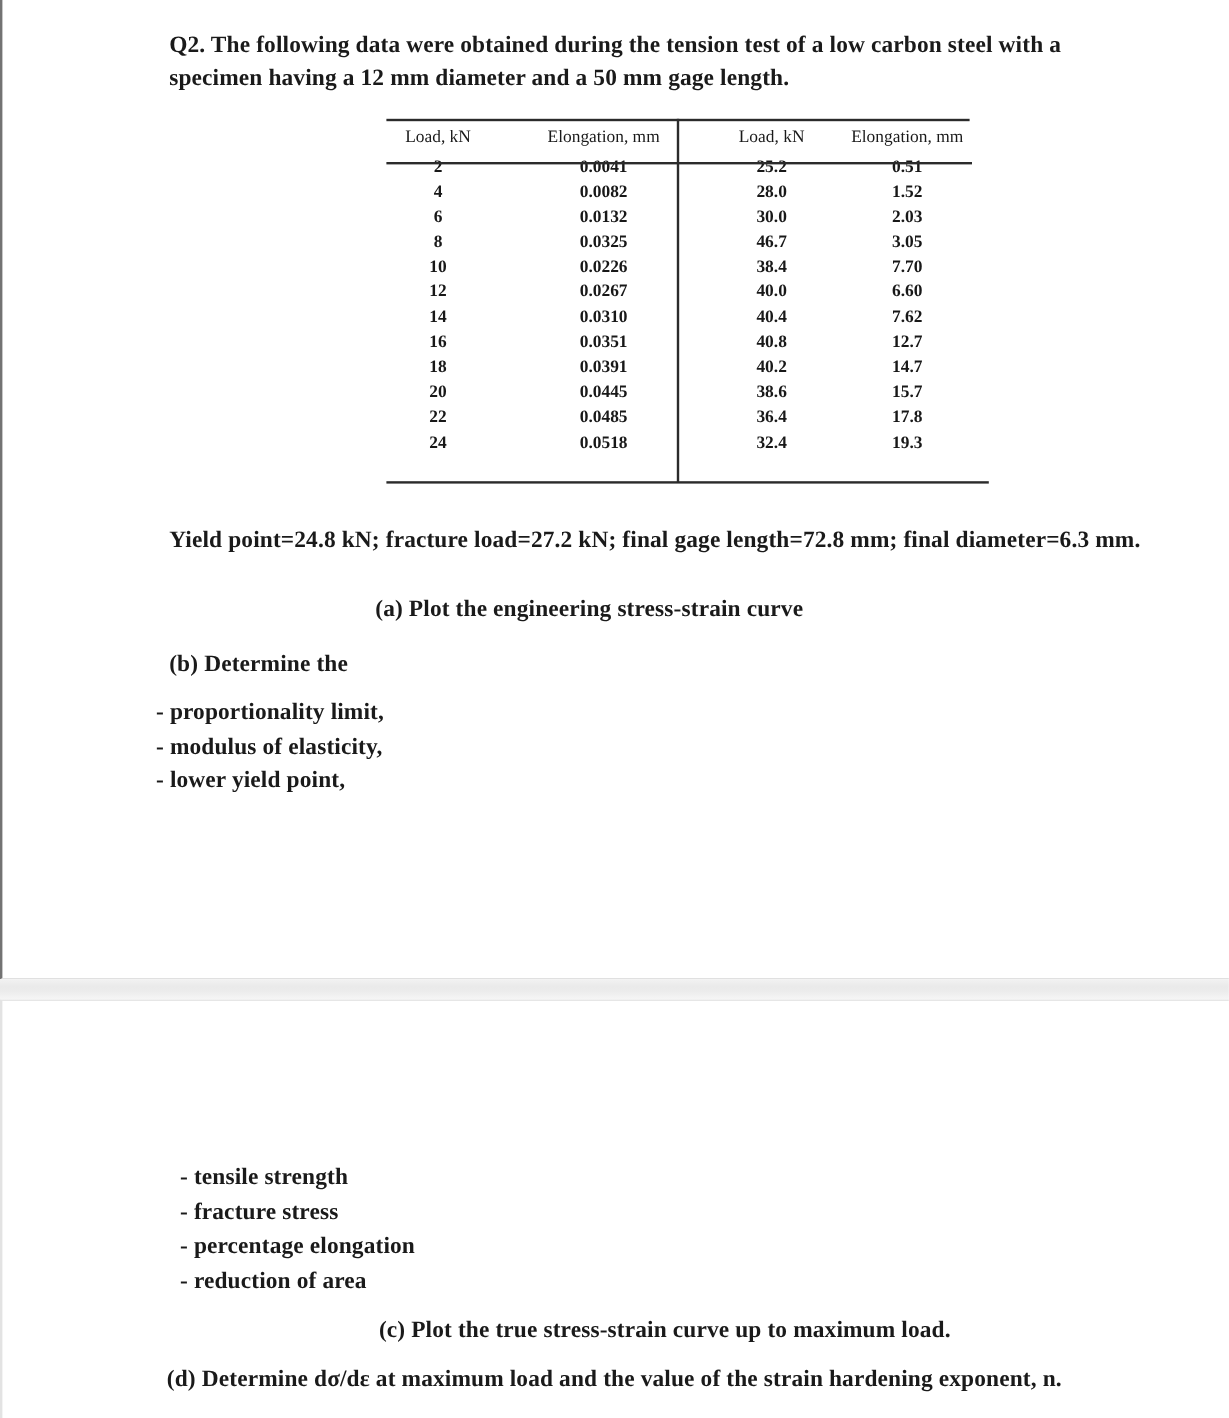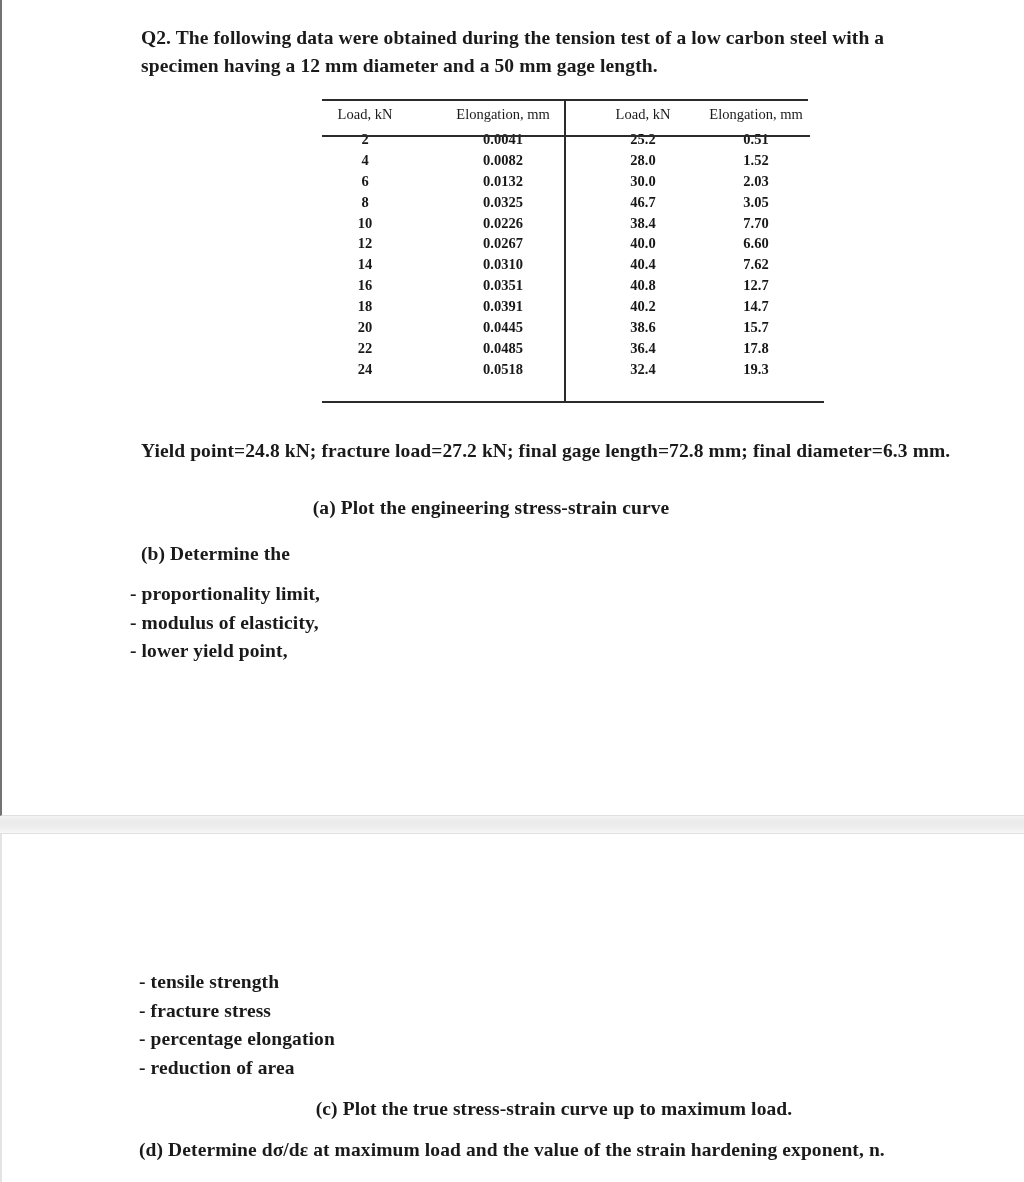--- a/index.html
+++ b/index.html
@@ -78,21 +78,21 @@
     left: 139px;
     top: 540px;
     width: 700px;
   }
   #bullets-1 {
     left: 128px;
     top: 580px;
     width: 620px;
   }
   #bullets-2 {
-    left: 139px;
+    left: 150px;
     top: 968px;
     width: 620px;
   }
   #part-c {
     left: 139px;
     top: 1095px;
     width: 830px;
     text-align: center;
   }
   #part-d {

